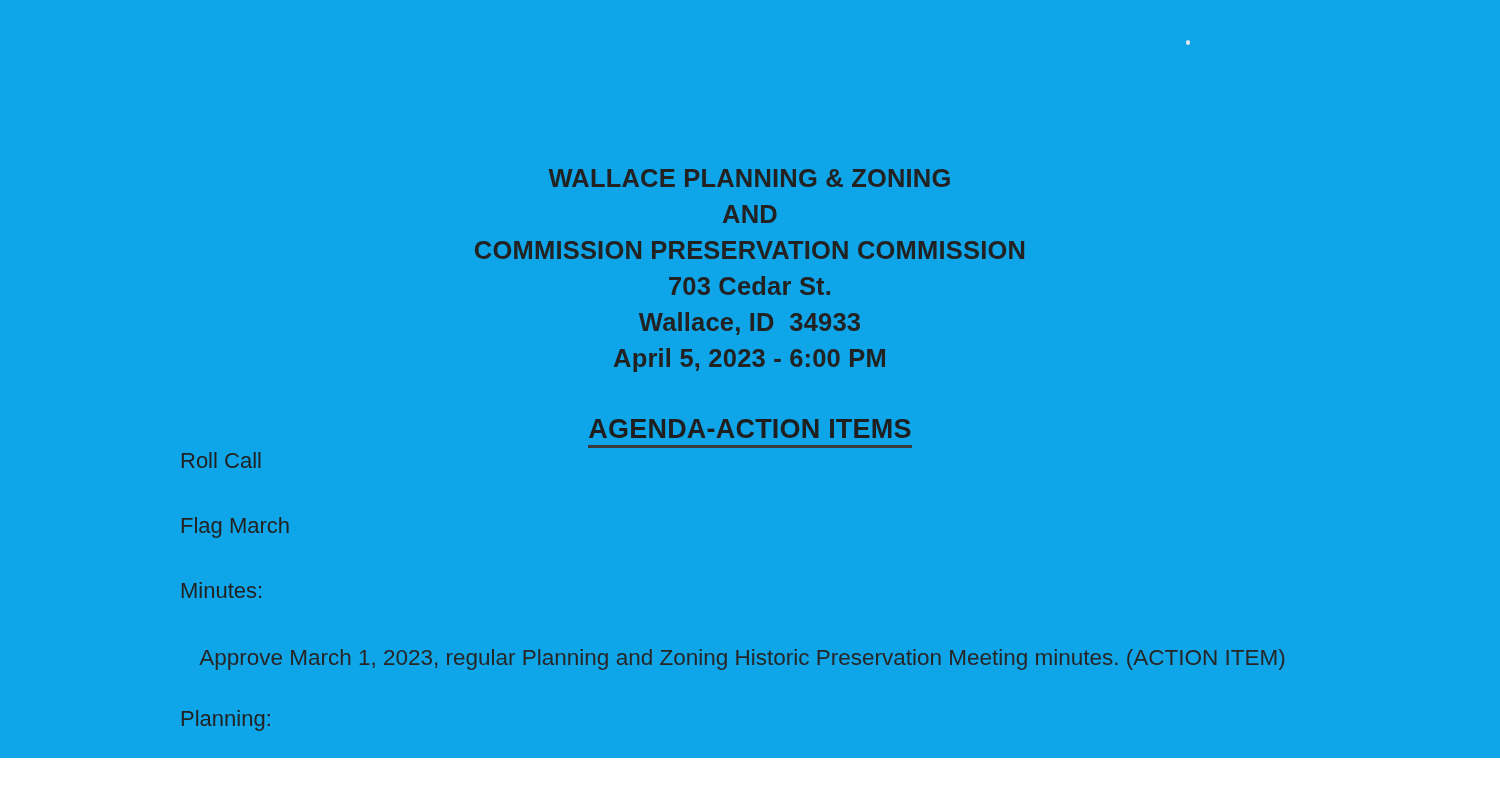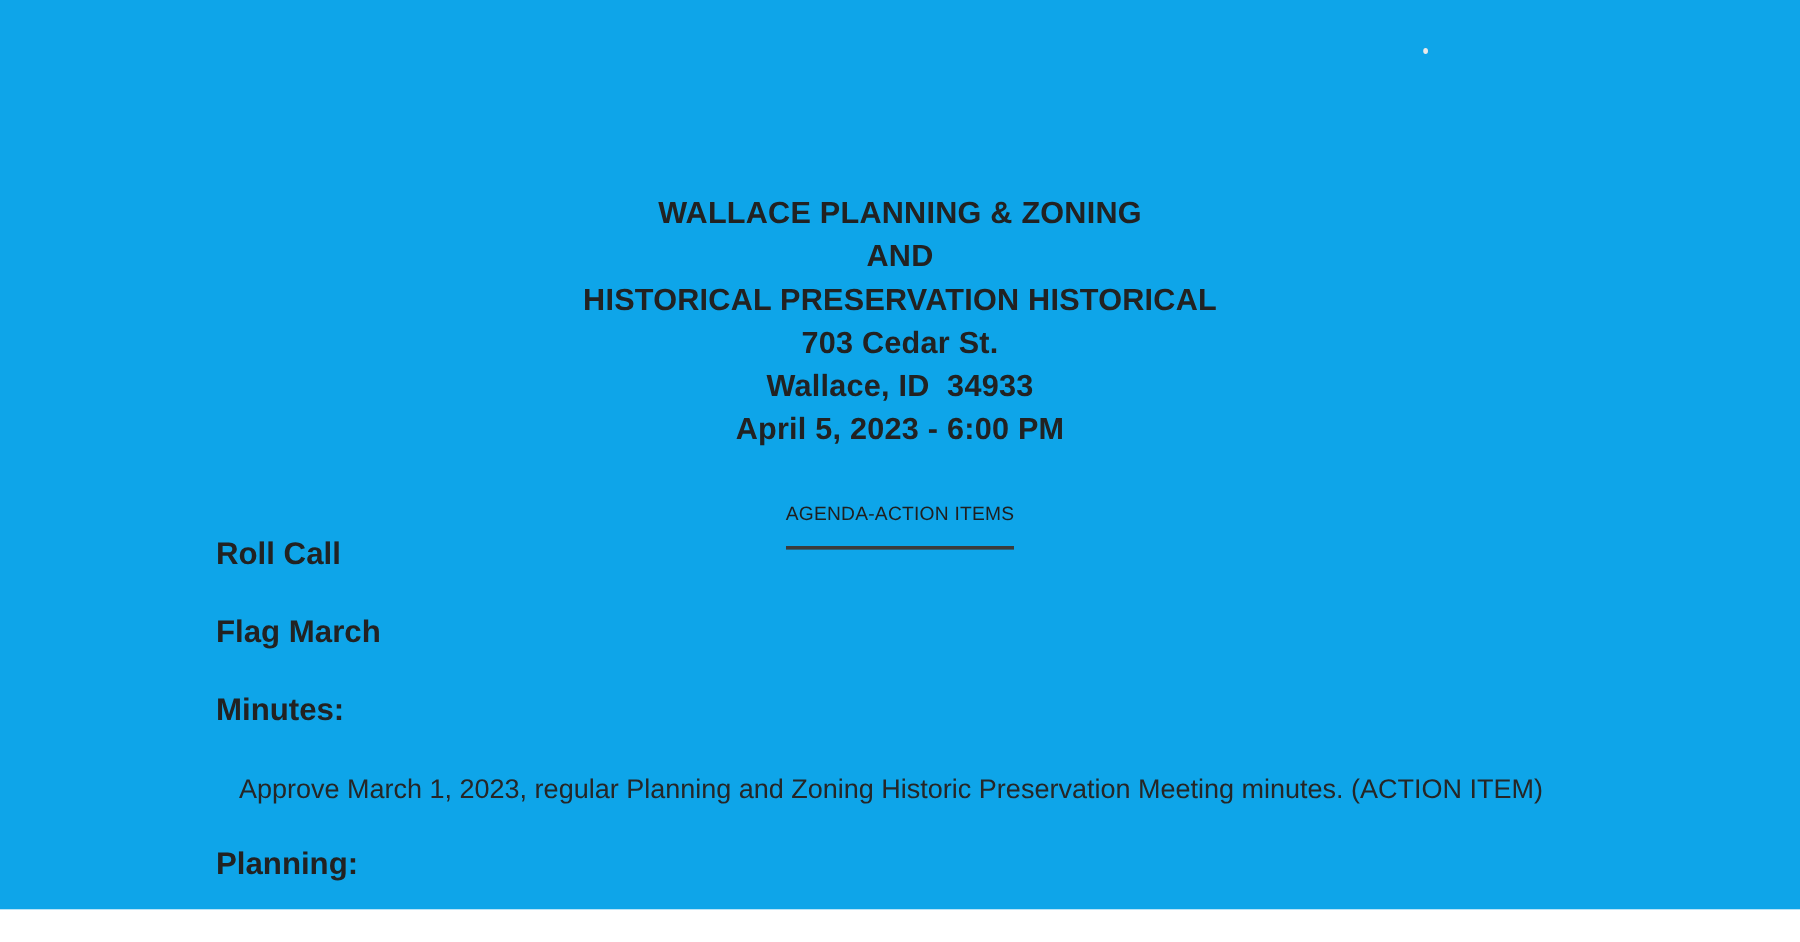--- a/index.html
+++ b/index.html
@@ -50,39 +50,39 @@
   
   .agenda-title-wrap {
     position: absolute;
     left: 0;
     top: 414px;
     width: 1500px;
     text-align: center;
   }
   .agenda-title {
     display: inline-block;
-    font-weight: normal;
-    font-size: 16px;
+    font-weight: bold;
+    font-size: 27px;
     line-height: 30px;
     letter-spacing: 0.2px;
     color: #1f1f1f;
     border-bottom: 3px solid #3b3b3b;
-    padding-bottom: 11px;
+    padding-bottom: 1px;
   }
 
   
   .body-block {
     position: absolute;
     left: 180px;
     top: 447px;
     width: 1130px;
   }
   .item-heading {
-    font-weight: bold;
-    font-size: 26px;
+    font-weight: normal;
+    font-size: 22px;
     line-height: 28px;
     color: #222222;
     margin: 0 0 37px 0;
   }
   .item-heading.tight {
     margin-bottom: 36px;
   }
   .para {
     font-weight: normal;
     font-size: 22.5px;
@@ -116,21 +116,21 @@
 </head>
 <body>
 
 <div class="page">
 
   <div class="scan-speck"></div>
 
   <div class="doc-header">
     <span class="hline">WALLACE PLANNING &amp; ZONING</span>
     <span class="hline">AND</span>
-    <span class="hline">HISTORICAL PRESERVATION HISTORICAL</span>
+    <span class="hline">COMMISSION PRESERVATION COMMISSION</span>
     <span class="hline">703 Cedar St.</span>
     <span class="hline">Wallace, ID  34933</span>
     <span class="hline">April 5, 2023 - 6:00 PM</span>
   </div>
 
   <div class="agenda-title-wrap">
     <span class="agenda-title">AGENDA-ACTION ITEMS</span>
   </div>
 
   <div class="body-block">

